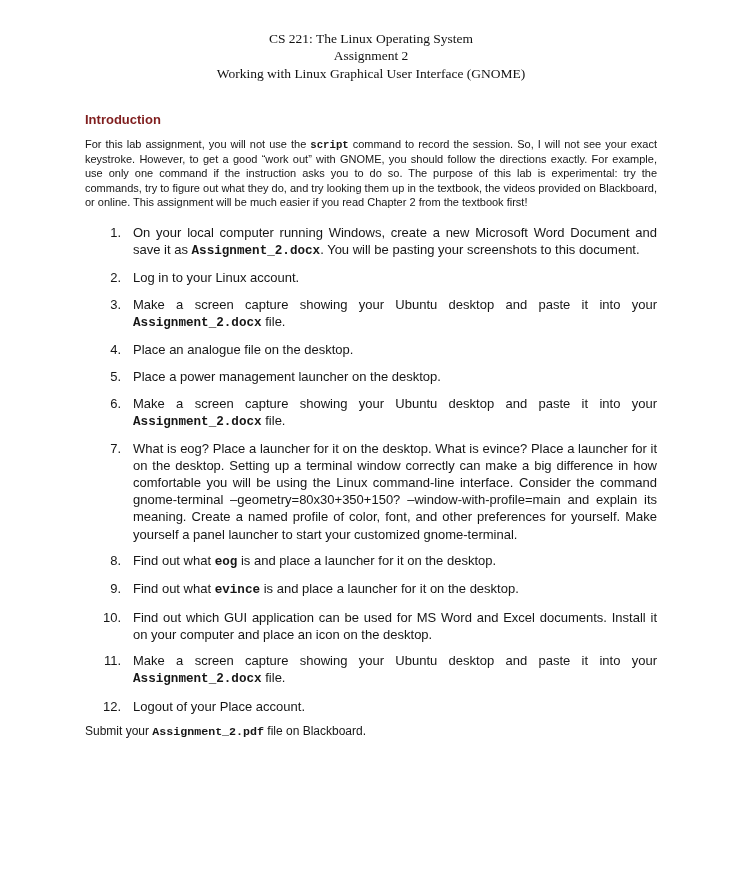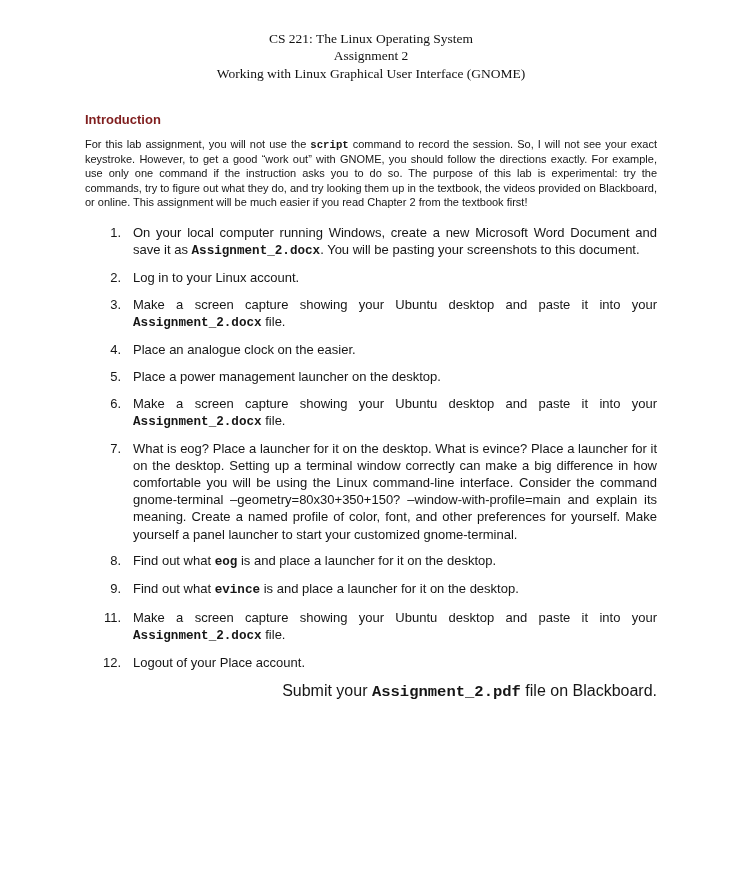--- a/index.html
+++ b/index.html
@@ -37,24 +37,23 @@
   h2.sec-heading:first-of-type { margin-top: 0; }
 
   p.body-par {
     font-size: 11px;
     line-height: 1.32;
     text-align: justify;
     margin: 0 0 6px 0;
   }
 
   p.sub-par {
-    font-size: 16px;
+    font-size: 12px;
     line-height: 1.32;
     margin: 0;
-    text-align: right;
   }
 
   
   .code {
     font-family: "Liberation Mono", monospace;
     font-weight: 700;
     font-size: 0.97em;
     letter-spacing: 0;
   }
 
@@ -113,21 +112,21 @@
       <li class="task-item">
         <span class="num">2.</span>
         <span class="task-text">Log in to your Linux account.</span>
       </li>
       <li class="task-item">
         <span class="num">3.</span>
         <span class="task-text">Make a screen capture showing your Ubuntu desktop and paste it into your <span class="code">Assignment_2.docx</span> file.</span>
       </li>
       <li class="task-item">
         <span class="num">4.</span>
-        <span class="task-text">Place an analogue clock on the easier.</span>
+        <span class="task-text">Place an analogue file on the desktop.</span>
       </li>
       <li class="task-item">
         <span class="num">5.</span>
         <span class="task-text">Place a power management launcher on the desktop.</span>
       </li>
       <li class="task-item">
         <span class="num">6.</span>
         <span class="task-text">Make a screen capture showing your Ubuntu desktop and paste it into your <span class="code">Assignment_2.docx</span> file.</span>
       </li>
       <li class="task-item">
@@ -136,20 +135,24 @@
       </li>
       <li class="task-item">
         <span class="num">8.</span>
         <span class="task-text">Find out what <span class="code">eog</span> is and place a launcher for it on the desktop.</span>
       </li>
       <li class="task-item">
         <span class="num">9.</span>
         <span class="task-text">Find out what <span class="code">evince</span> is and place a launcher for it on the desktop.</span>
       </li>
       <li class="task-item">
+        <span class="num">10.</span>
+        <span class="task-text">Find out which GUI application can be used for MS Word and Excel documents. Install it on your computer and place an icon on the desktop.</span>
+      </li>
+      <li class="task-item">
         <span class="num">11.</span>
         <span class="task-text">Make a screen capture showing your Ubuntu desktop and paste it into your <span class="code">Assignment_2.docx</span> file.</span>
       </li>
       <li class="task-item">
         <span class="num">12.</span>
         <span class="task-text">Logout of your Place account.</span>
       </li>
     </ol>
 
 

